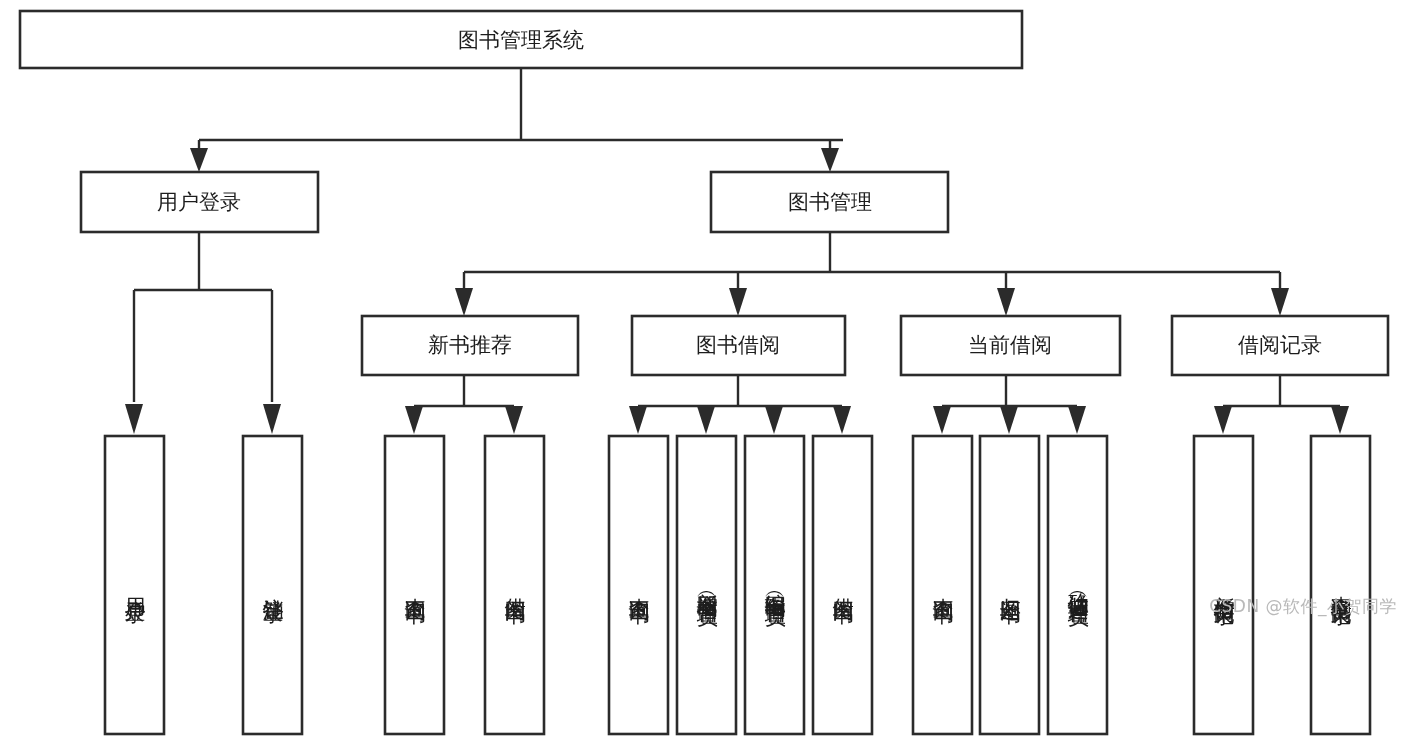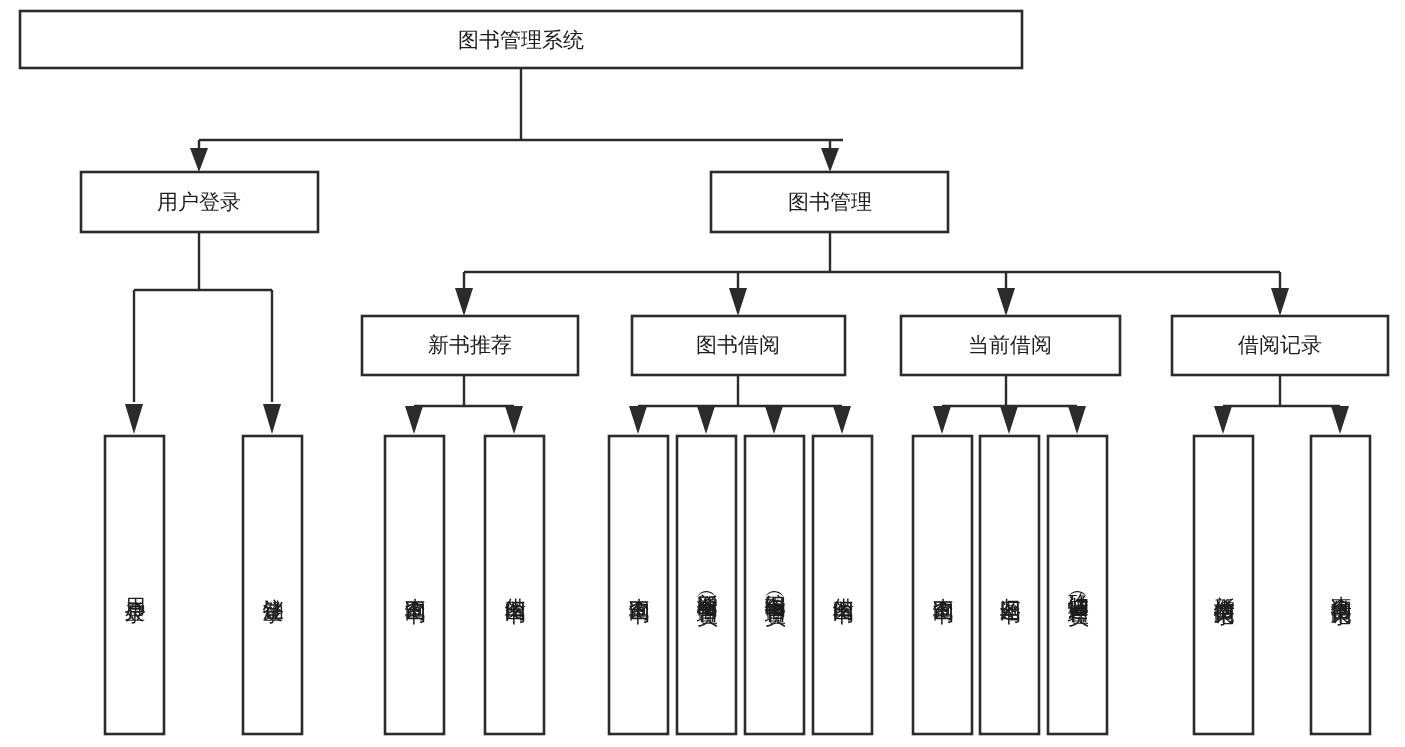--- a/index.html
+++ b/index.html
@@ -186,13 +186,14 @@
   <div class="leaf-label" style="left: 745px; top: 436px; width: 59px; height: 298px; display: flex; align-items: center; justify-content: center;">编辑图书（管理员）</div>
   <div class="leaf-label" style="left: 813px; top: 436px; width: 59px; height: 298px; display: flex; align-items: center; justify-content: center;">借阅图书</div>
 
   <div class="leaf-label" style="left: 913px; top: 436px; width: 59px; height: 298px; display: flex; align-items: center; justify-content: center;">查询图书</div>
   <div class="leaf-label" style="left: 980px; top: 436px; width: 59px; height: 298px; display: flex; align-items: center; justify-content: center;">归还图书</div>
   <div class="leaf-label" style="left: 1048px; top: 436px; width: 59px; height: 298px; display: flex; align-items: center; justify-content: center;">确认归还（管理员）</div>
 
   <div class="leaf-label" style="left: 1194px; top: 436px; width: 59px; height: 298px; display: flex; align-items: center; justify-content: center;">新增借阅记录</div>
   <div class="leaf-label" style="left: 1311px; top: 436px; width: 59px; height: 298px; display: flex; align-items: center; justify-content: center;">查询借阅记录</div>
 
+  <div class="watermark">CSDN @软件_小贺同学</div>
 </div>
 
 </body></html>

